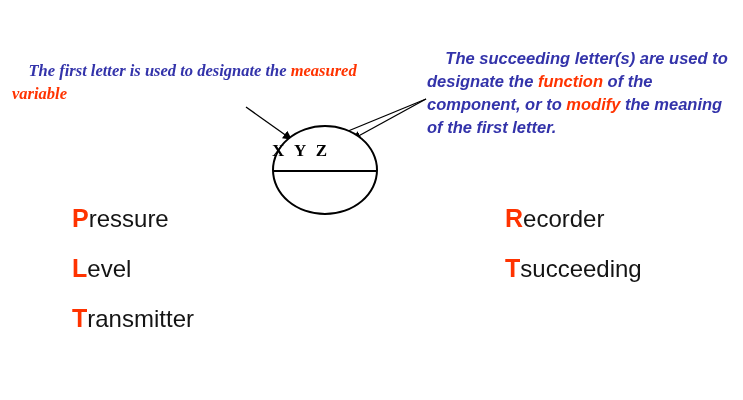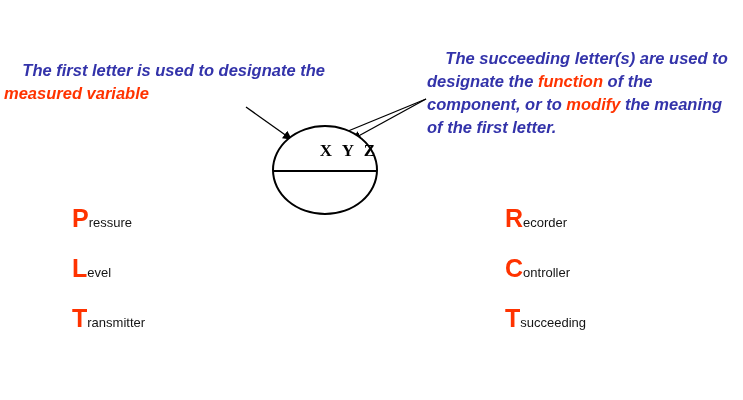--- a/index.html
+++ b/index.html
@@ -30,23 +30,24 @@
     line-height: 23px;
     color: #3333aa;
     white-space: pre-wrap;
   }
   .caption .hl {
     color: #ff3300;
     font-weight: bold;
     font-style: italic;
   }
   #caption-left {
-    left: 4px;
+    left: 12px;
     top: 36px;
     width: 360px;
+    font-family: Liberation Serif, serif;
   }
   #caption-right {
     left: 427px;
     top: 24px;
     width: 308px;
   }
 
   
   #arrows {
     position: absolute;
@@ -81,21 +82,21 @@
     left: 1px;
     top: 45px;
     width: 104px;
     height: 0;
     border-top: 2.6px solid #000000;
   }
   .balloon-text {
     position: absolute;
     left: 0;
     width: 106px;
-    text-align: right;
+    text-align: left;
     font-family: "Liberation Serif", serif;
     font-weight: bold;
     color: #000000;
   }
   #balloon-tag {
     top: 16px;
     font-size: 17px;
     letter-spacing: 3px;
   }
   #balloon-number {
@@ -119,21 +120,21 @@
   }
   .term .initial {
     color: #ff3300;
     font-weight: bold;
     font-size: 25px;
     letter-spacing: 0px;
   }
   .term .rest {
     color: #141414;
     font-weight: normal;
-    font-size: 13px;
+    font-size: 24px;
     letter-spacing: 0px;
     margin-top: 26px;
   }
 </style>
 </head>
 <body>
 
 <div id="stage">
 
   <div id="caption-left" class="caption">
@@ -171,20 +172,17 @@
     <div class="term">
       <span class="initial">T</span><span class="rest">ransmitter</span>
     </div>
   </div>
 
   <div id="col-right" class="term-col">
     <div class="term">
       <span class="initial">R</span><span class="rest">ecorder</span>
     </div>
     <div class="term">
-      <span class="initial">C</span><span class="rest">ontroller</span>
-    </div>
-    <div class="term">
       <span class="initial">T</span><span class="rest">succeeding</span>
     </div>
   </div>
 
 </div>
 
 </body></html>

